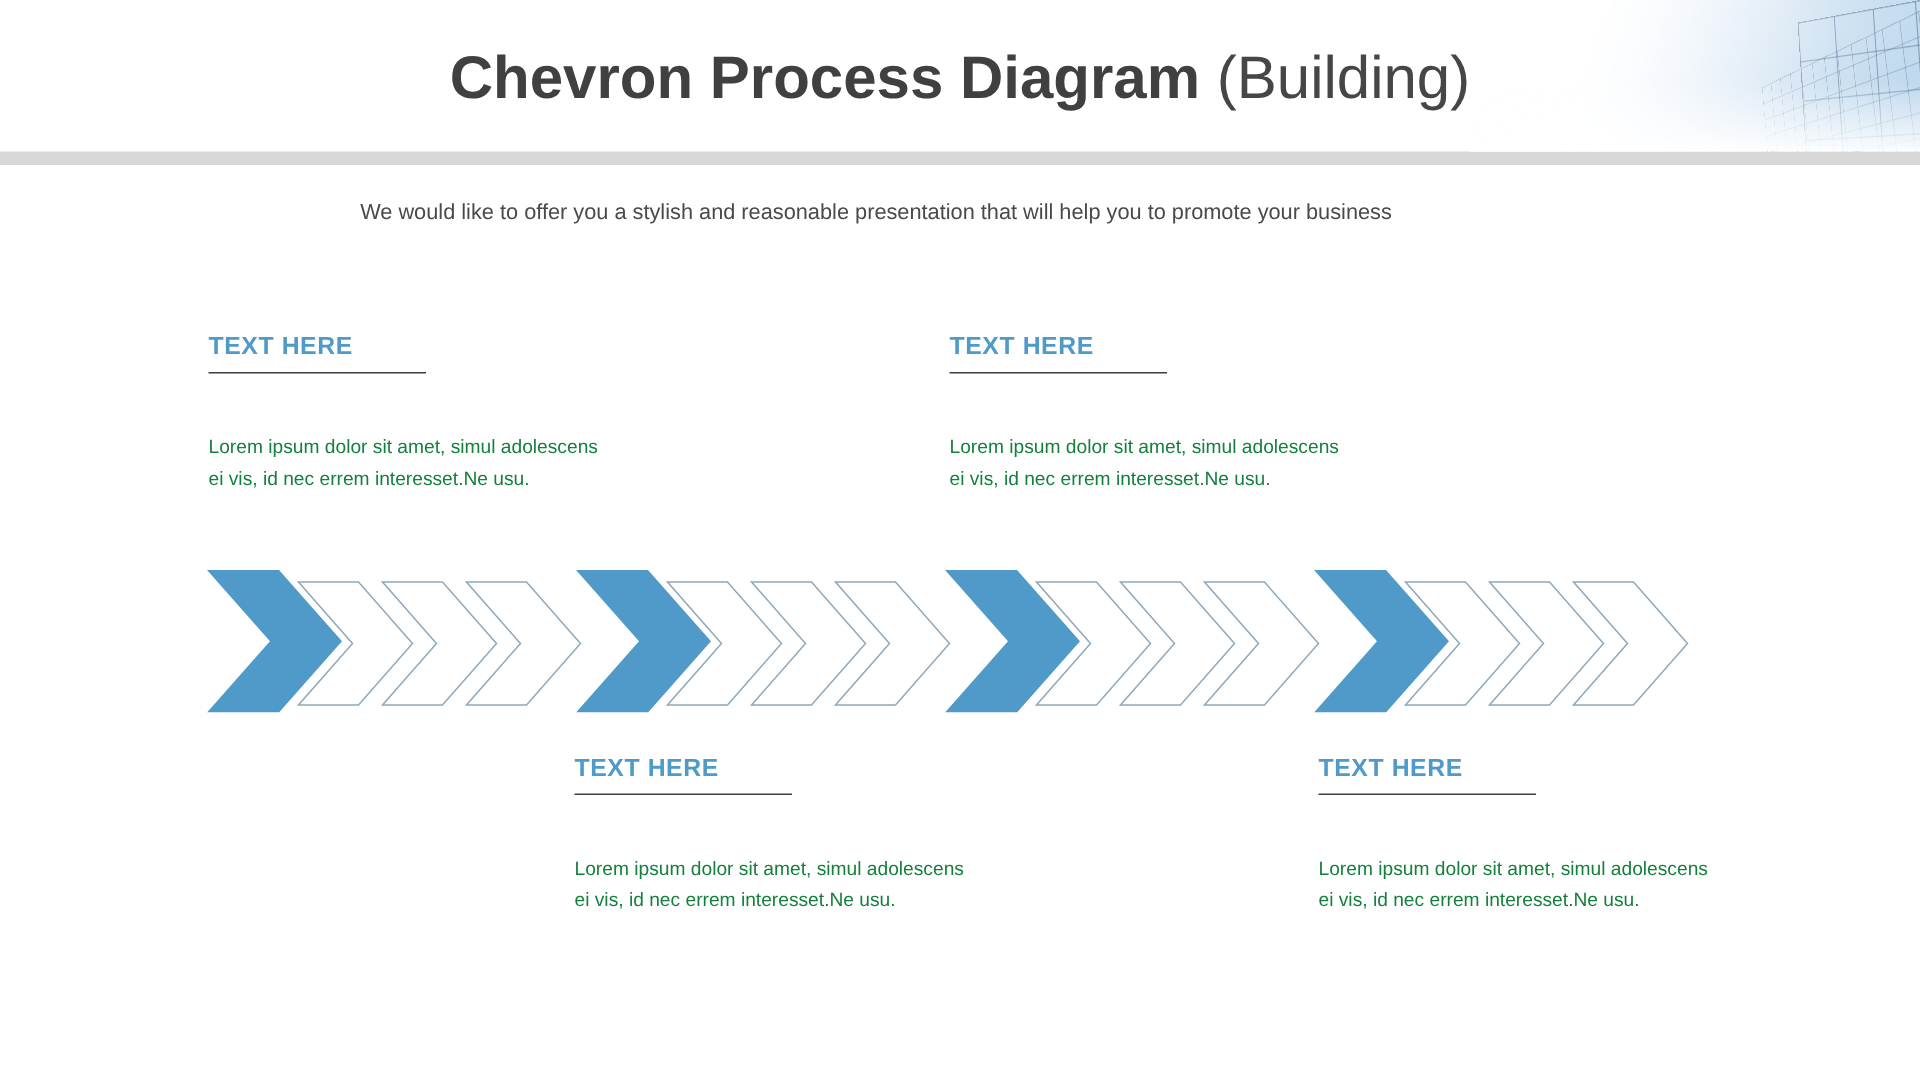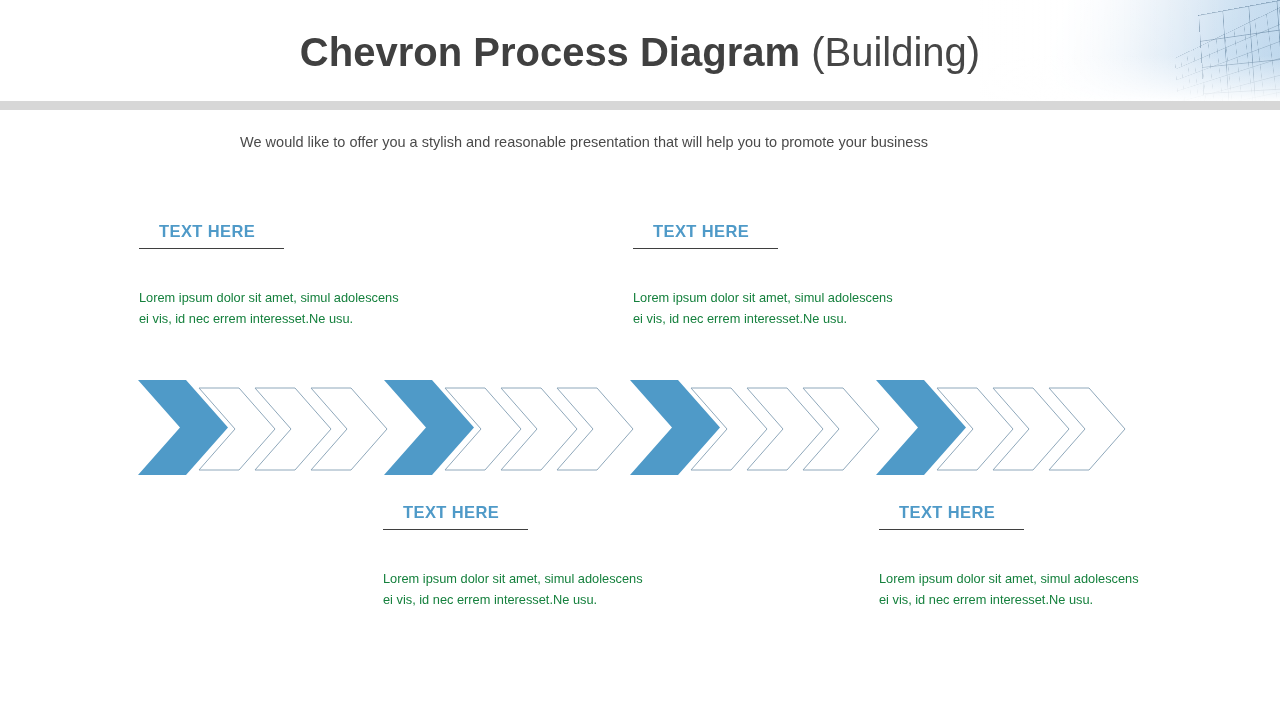--- a/index.html
+++ b/index.html
@@ -107,21 +107,20 @@
   .block {
     position: absolute;
     width: 300px;
   }
   .block .bhead {
     font-size: 16.5px;
     font-weight: bold;
     letter-spacing: 0.4px;
     color: #4f9ac8;
     line-height: 20px;
-    margin-left: 20px;
   }
   .block .brule {
     margin-top: 7px;
     height: 1px;
     background: #3f3f3f;
   }
   .block .bbody {
     margin-top: 38px;
     font-size: 12.8px;
     line-height: 21px;

